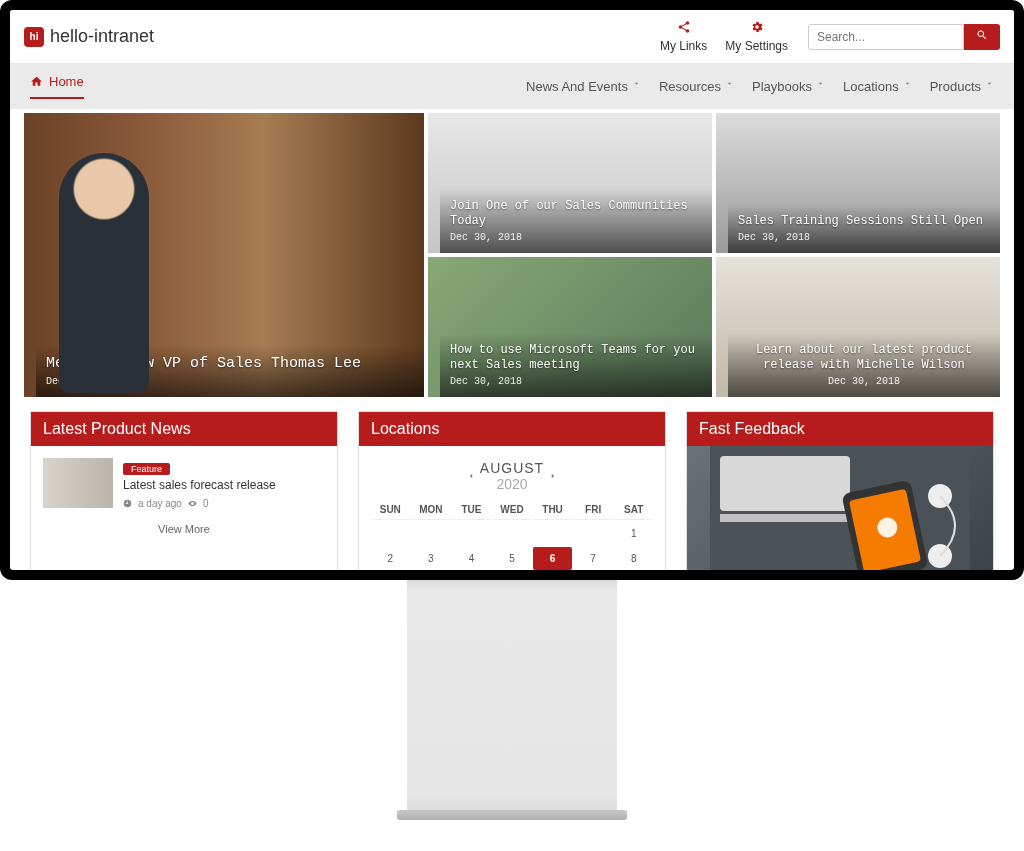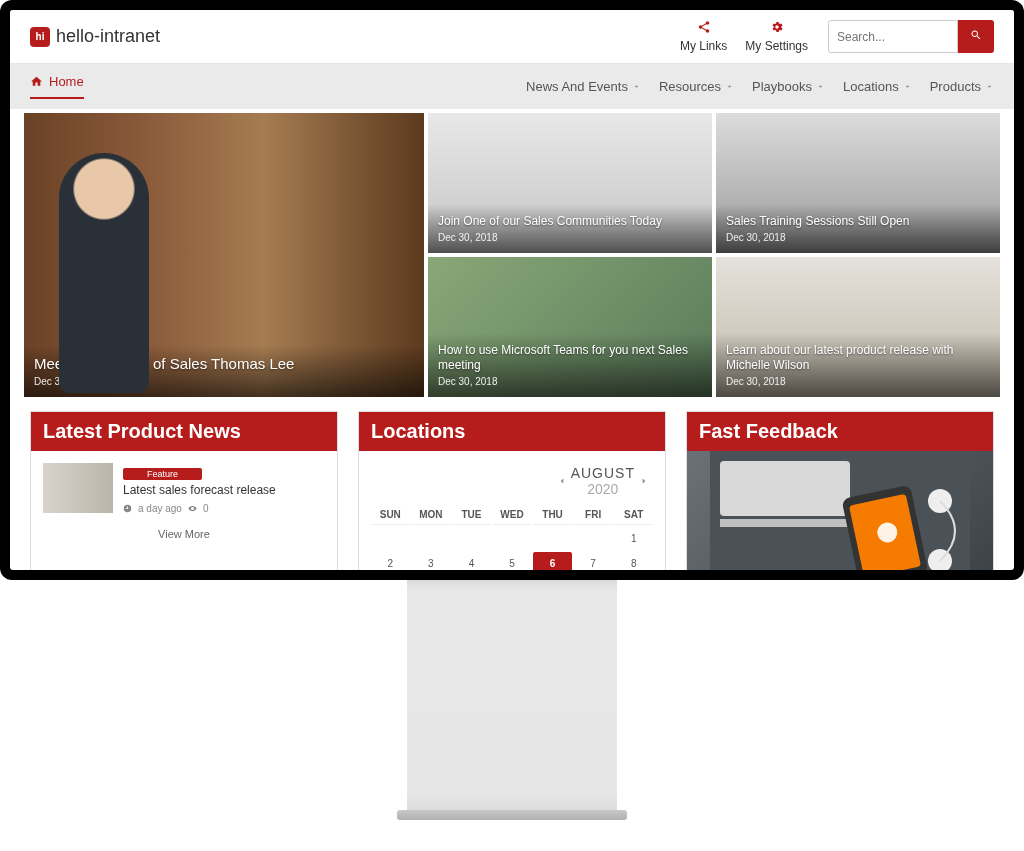--- a/index.html
+++ b/index.html
@@ -3,72 +3,72 @@
 <meta charset="utf-8">
 <style>
 * { box-sizing: border-box; margin: 0; padding: 0; }
 body { font-family: -apple-system, BlinkMacSystemFont, "Segoe UI", Arial, sans-serif; background: #fff; color: #333; }
 .monitor-frame { width: 1024px; margin: 0 auto; }
 .monitor-bezel { background: #000; padding: 10px; border-radius: 12px; overflow: hidden; }
 .monitor-screen { background: #fff; height: 560px; overflow: hidden; border-radius: 3px; }
 .monitor-stand { width: 210px; height: 240px; margin: 0 auto; background: linear-gradient(180deg, #d9d9d9 0%, #e8e8e8 4%, #e6e6e6 90%, #d5d5d5 100%); border-radius: 0 0 4px 4px; position: relative; }
 .monitor-stand::after { content: ""; position: absolute; bottom: 0; left: -10px; right: -10px; height: 10px; background: linear-gradient(180deg, #c8c8c8, #b0b0b0); border-radius: 3px; }
 
-.topbar { display: flex; padding: 10px 20px; background: #fff; border-bottom: 1px solid #e5e5e5; }
+.topbar { display: flex; align-items: center; padding: 10px 14px; background: #fff; border-bottom: 1px solid #e5e5e5; }
 .logo-wrap { display: flex; align-items: center; gap: 6px; }
 .logo-badge { width: 20px; height: 20px; background: #b71c1c; color: #fff; border-radius: 4px; display: flex; align-items: center; justify-content: center; font-size: 10px; font-weight: bold; }
 .logo-text { font-size: 18px; color: #333; font-weight: 500; }
 .topbar-spacer { flex: 1; }
 .topbar-links { display: flex; align-items: center; gap: 18px; font-size: 12px; color: #333; }
 .topbar-link { display: flex; align-items: center; gap: 5px; cursor: pointer; flex-direction: column; }
 .topbar-link svg { width: 14px; height: 14px; fill: #b71c1c; }
 .search-wrap { display: flex; margin-left: 20px; }
-.search-input { width: 130px; padding: 5px 8px; border: 1px solid #ccc; border-radius: 3px 0 0 3px; font-size: 12px; }
+.search-input { width: 156px; padding: 5px 8px; border: 1px solid #ccc; border-radius: 3px 0 0 3px; font-size: 12px; }
 .search-btn { background: #b71c1c; border: none; padding: 5px 12px; border-radius: 0 3px 3px 0; cursor: pointer; }
 .search-btn svg { width: 12px; height: 12px; fill: #fff; }
 
 .navbar { display: flex; align-items: center; padding: 10px 20px; background: #eaeaea; font-size: 13px; color: #555; }
 .nav-home { display: flex; align-items: center; gap: 6px; color: #b71c1c; border-bottom: 2px solid #b71c1c; padding-bottom: 8px; cursor: pointer; }
 .nav-home svg { width: 13px; height: 13px; fill: #b71c1c; }
 .nav-spacer { flex: 1; }
 .nav-items { display: flex; gap: 18px; }
-.nav-item { display: flex; align-items: center; gap: 4px; cursor: pointer; color: #555; }
+.nav-item { display: flex; align-items: flex-start; gap: 4px; cursor: pointer; color: #555; }
 .nav-item svg { width: 9px; height: 9px; fill: #888; }
 
 .hero-grid { display: grid; grid-template-columns: 400px 1fr 1fr; grid-template-rows: 140px 140px; gap: 4px; padding: 4px 14px 4px 14px; }
 .hero-main { grid-row: span 2; }
 .tile { position: relative; overflow: hidden; background: #555; cursor: pointer; }
-.tile-overlay { position: absolute; bottom: 0; left: 0; right: 0; padding: 10px; color: #fff; background: linear-gradient(0deg, rgba(0,0,0,0.6), transparent); }
+.tile-overlay { position: absolute; bottom: 0; left: 12px; right: 0; padding: 10px; color: #fff; background: linear-gradient(0deg, rgba(0,0,0,0.6), transparent); font-family: Liberation Mono, monospace; }
 .tile-title { font-size: 15px; font-weight: 500; margin-bottom: 4px; text-shadow: 0 1px 2px rgba(0,0,0,0.5); }
 .tile-title.sm { font-size: 12px; line-height: 1.2; }
 .tile-date { font-size: 10px; opacity: 0.9; }
 
 
 .ph-man { background: linear-gradient(90deg, #6b4226 0%, #8a5a3a 30%, #a67c52 60%, #5c3a1e 100%); position: relative; }
 .ph-whiteboard { background: linear-gradient(180deg, #e8e8e8, #c5c5c5); }
 .ph-classroom { background: linear-gradient(180deg, #dcdcdc, #9a9a9a); }
 .ph-laptop { background: linear-gradient(135deg, #88a878, #5a7a5a); }
-.ph-office { background: linear-gradient(180deg, #e5e2dc, #c0b8a8); }
+.ph-office { background: linear-gradient(180deg, #e5e2dc, #c0b8a8); text-align: center; }
 .ph-meeting { background: linear-gradient(90deg, #d8d4cc, #bab5a9); }
 .ph-phone { background: linear-gradient(135deg, #6a7278, #3a4248); }
 
 .widgets { display: grid; grid-template-columns: 1fr 1fr 1fr; gap: 20px; padding: 10px 20px; }
 .widget { border: 1px solid #ddd; background: #fff; }
-.widget-header { background: #b71c1c; color: #fff; padding: 8px 12px; font-size: 20px; font-weight: 700; }
+.widget-header { background: #b71c1c; color: #fff; padding: 8px 12px; font-size: 16px; font-weight: 400; }
 .widget-body { padding: 12px; }
 
 .news-item { display: flex; gap: 10px; margin-bottom: 8px; }
 .news-thumb { width: 70px; height: 50px; flex-shrink: 0; }
-.news-badge { display: inline-block; background: #b71c1c; color: #fff; font-size: 9px; padding: 1px 24px; border-radius: 2px; margin-bottom: 3px; }
+.news-badge { display: inline-block; background: #b71c1c; color: #fff; font-size: 9px; padding: 1px 8px; border-radius: 2px; margin-bottom: 3px; }
 .news-title { font-size: 12px; color: #333; line-height: 1.3; }
 .news-meta { font-size: 10px; color: #888; margin-top: 4px; display: flex; align-items: center; gap: 6px; }
 .news-meta svg { width: 9px; height: 9px; fill: #888; }
 .view-more { text-align: center; font-size: 11px; color: #666; padding: 6px; cursor: pointer; }
 
-.cal-head { display: flex; align-items: center; justify-content: flex-end; padding: 2px 0 8px; }
+.cal-head { display: flex; align-items: center; justify-content: center; padding: 2px 0 8px; }
 .cal-nav { cursor: pointer; padding: 4px; color: #888; }
 .cal-title { text-align: center; }
 .cal-month { font-size: 14px; letter-spacing: 1px; color: #555; }
 .cal-year { font-size: 14px; color: #aaa; }
 .cal-grid { display: grid; grid-template-columns: repeat(7, 1fr); gap: 2px; font-size: 10px; text-align: center; }
 .cal-dayhead { font-weight: bold; color: #555; padding: 4px 0; border-bottom: 1px solid #eee; }
 .cal-cell { padding: 6px 0; color: #555; cursor: pointer; }
 .cal-cell.today { background: #b71c1c; color: #fff; font-weight: bold; border-radius: 2px; }
 
 .ff-image { height: 135px; }

